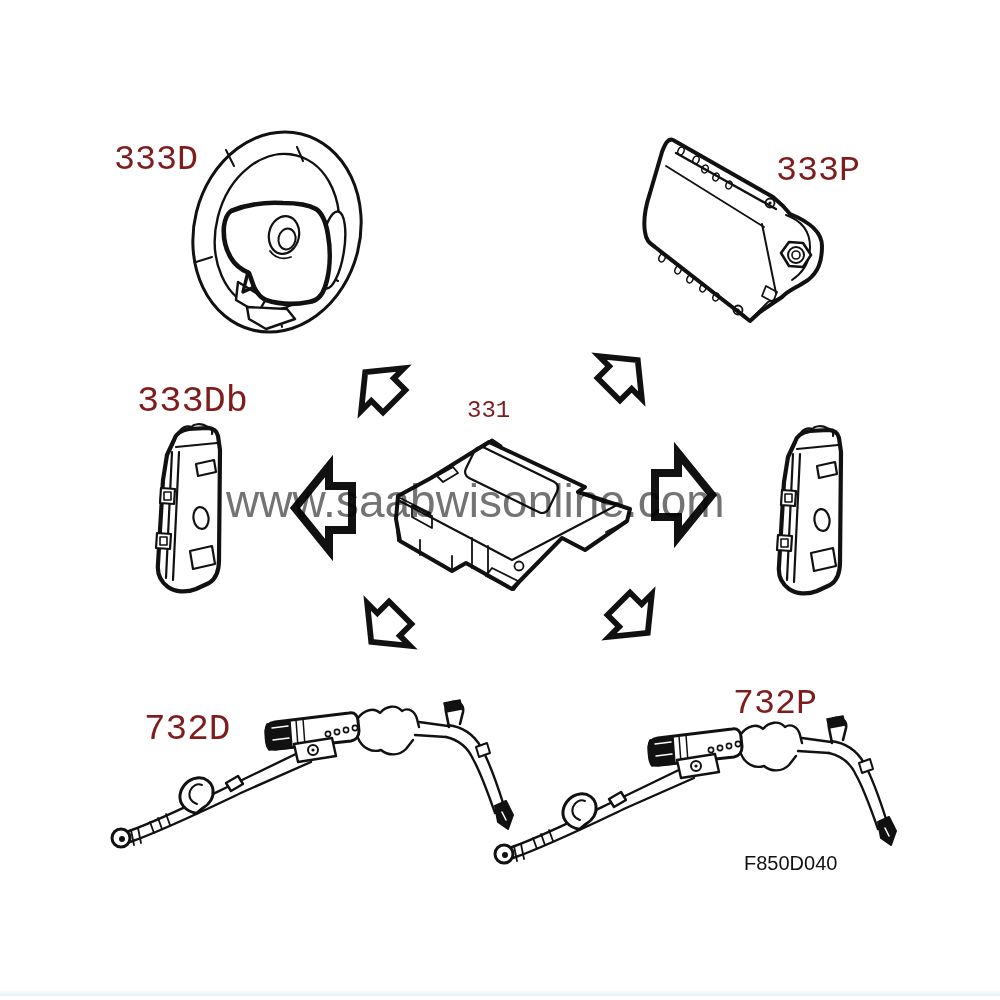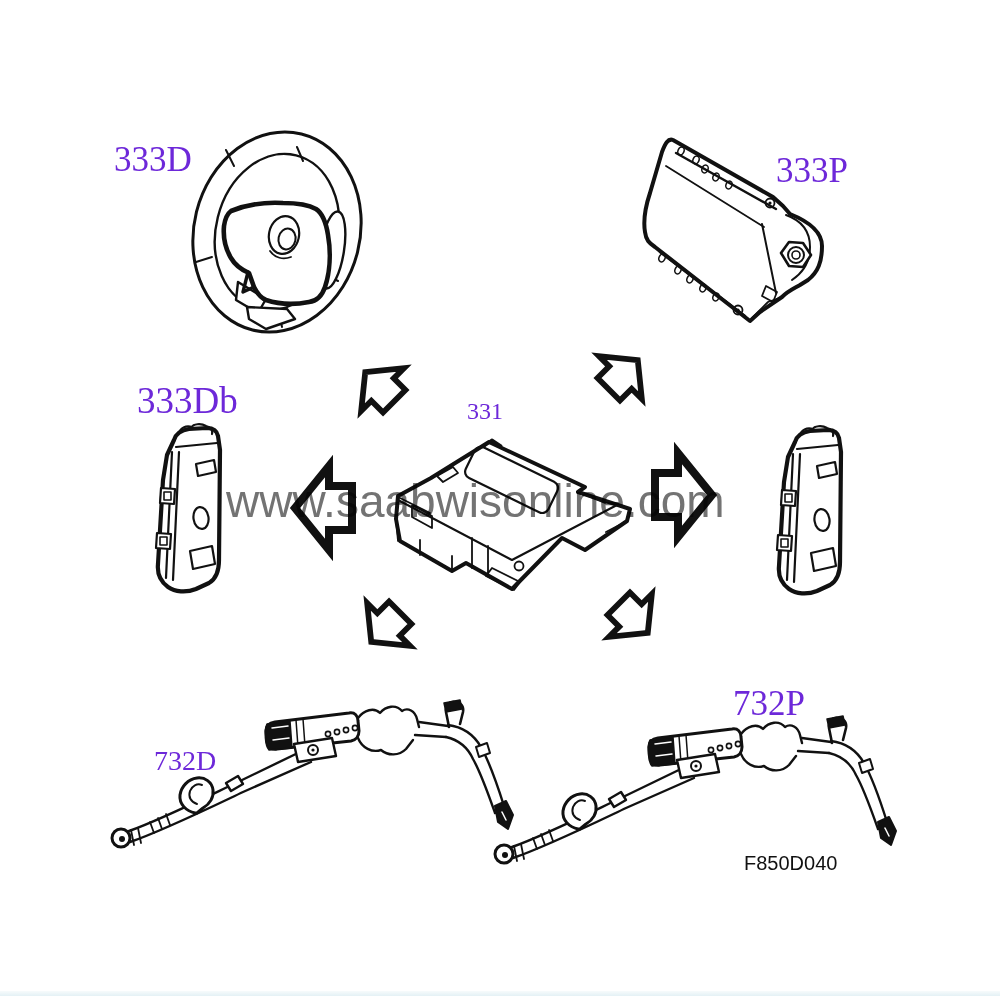--- a/index.html
+++ b/index.html
@@ -2,35 +2,35 @@
 <html><head>
 <meta charset="utf-8">
 <style>
   html,body{margin:0;padding:0;background:#fff;}
   .stage{
     position:relative;width:1000px;height:1000px;background:#ffffff;
     font-family:"Liberation Sans", sans-serif;overflow:hidden;
   }
   .stage svg{position:absolute;left:0;top:0;}
   .part-label{
-    position:absolute;color:#6d28d9;line-height:1.1;white-space:nowrap;
-    font-family:Liberation Serif, serif;
+    position:absolute;color:#7f1d1d;line-height:1.1;white-space:nowrap;
+    font-family:Liberation Mono, monospace;
   }
   .watermark{
     position:absolute;left:226px;top:474px;font-size:46px;color:#737373;
     letter-spacing:0px;mix-blend-mode:multiply;white-space:nowrap;
     font-family:"Liberation Sans", sans-serif;
   }
   .figure-code{position:absolute;left:744px;top:852px;font-size:20px;color:#111;}
   .lbl-333D{left:114px;top:141px;font-size:35px;}
   .lbl-333P{left:776px;top:152px;font-size:35px;}
   .lbl-333Db{left:137px;top:381px;font-size:37px;text-align:center;}
   .lbl-331{left:467px;top:398px;font-size:24px;}
   .lbl-333Pb{left:767px;top:383px;font-size:37px;}
-  .lbl-732D{left:154px;top:710px;font-size:28px;margin-top:36px;}
+  .lbl-732D{left:144px;top:710px;font-size:36px;}
   .lbl-732P{left:733px;top:685px;font-size:35px;}
   .bottom-edge{
     position:absolute;left:0;top:991px;width:1000px;height:5px;
     background:linear-gradient(#f7fbfc,#e4f1f5);
   }
 </style>
 </head>
 <body>
 
 <div class="stage">

